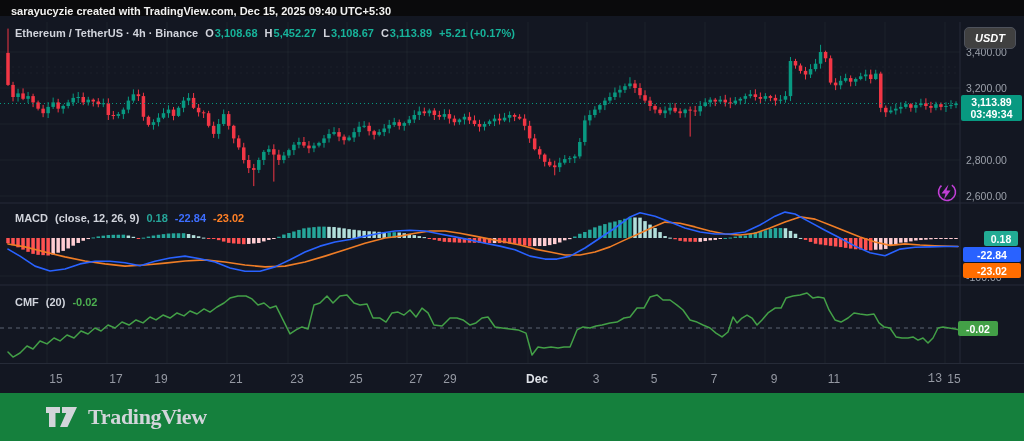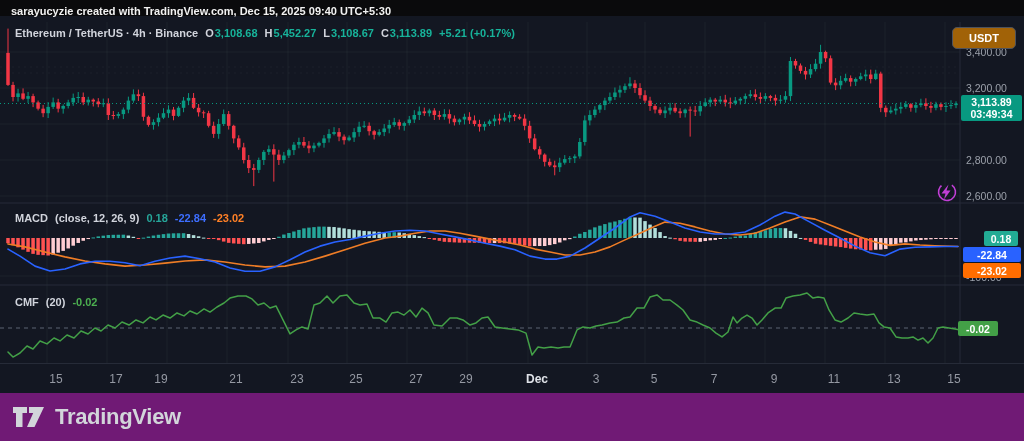--- a/index.html
+++ b/index.html
@@ -20,28 +20,28 @@
   .v-sig{color:#ff8026;}
   .axis-label{position:absolute;left:966px;transform:translateY(-50%);font-size:10.5px;
               color:#9ba0aa;z-index:2;}
   .badge{position:absolute;color:#fff;font-size:10.5px;font-weight:bold;border-radius:2px;
          display:flex;align-items:center;justify-content:center;z-index:5;}
   #b-price{left:961px;top:95px;width:61px;height:26px;background:#089981;flex-direction:column;line-height:12px;}
   #b-hist{left:984px;top:231px;width:34px;height:15px;background:#22ab94;}
   #b-macd{left:963px;top:247px;width:58px;height:15px;background:#2962ff;}
   #b-sig{left:963px;top:263px;width:58px;height:15px;background:#ff6d00;}
   #b-cmf{left:958px;top:321px;width:40px;height:15px;background:#43a047;}
-  .usdt{position:absolute;top:27px;right:8px;height:20px;padding:0 16px;background:#a16207;
+  .usdt{position:absolute;top:27px;right:8px;height:20px;padding:0 10px;background:#404040;
         border:1px solid #4e525c;border-radius:5px;color:#fff;font-size:11px;font-weight:bold;
-        line-height:20px;z-index:6;cursor:pointer;}
+        line-height:20px;z-index:6;cursor:pointer;font-style:italic;}
   .taxis{position:absolute;top:363px;left:0;width:100%;height:30px;border-top:1px solid #262b38;z-index:3;}
   .tick{position:absolute;top:8px;transform:translateX(-50%);font-size:12px;color:#9599a3;margin-left:9px;}
   .tick.major{color:#dfe2e8;font-weight:bold;}
-  .footer{position:absolute;bottom:0;left:0;width:100%;height:48px;background:#701a75;display:flex;
-          align-items:center;padding-left:12px;box-sizing:border-box;gap:9px;z-index:6;}
+  .footer{position:absolute;bottom:0;left:0;width:100%;height:48px;background:#15803d;display:flex;
+          align-items:center;padding-left:45px;box-sizing:border-box;gap:9px;z-index:6;font-family:Liberation Serif, serif;}
   .brand{font-size:22px;font-weight:bold;color:#d2d5da;letter-spacing:-0.3px;}
 </style>
 </head>
 <body>
 
 <div class="shot">
 
   <div class="hdr">
     <span>sarayucyzie created with TradingView.com, Dec 15, 2025 09:40 UTC+5:30</span>
   </div>
@@ -709,28 +709,28 @@
   <div class="usdt">USDT</div>
 
   <div class="taxis">
       <span class="tick" style="left: 47px;">15</span>
       <span class="tick" style="left: 107px;">17</span>
       <span class="tick" style="left: 152px;">19</span>
       <span class="tick" style="left: 227px;">21</span>
       <span class="tick" style="left: 288px;">23</span>
       <span class="tick" style="left: 347px;">25</span>
       <span class="tick" style="left: 407px;">27</span>
-      <span class="tick" style="left: 457px; text-align: right;">29</span>
+      <span class="tick" style="left: 441px; text-align: right;">29</span>
       <span class="tick major" style="left: 528px;">Dec</span>
       <span class="tick" style="left: 587px;">3</span>
       <span class="tick" style="left: 645px;">5</span>
       <span class="tick" style="left: 705px;">7</span>
       <span class="tick" style="left: 765px;">9</span>
       <span class="tick" style="left: 825px;">11</span>
-      <span class="tick" style="left: 885px;">13</span>
+      <span class="tick" style="left: 926px; font-family: Liberation Mono, monospace;">13</span>
       <span class="tick" style="left: 945px;">15</span>
     </div>
 
   <div class="footer">
     <svg width="34" height="26" viewBox="0 0 34 26">
       <path d="M1 3 h14 v6 h-4.5 v14 h-6.5 V9 H1 z" fill="#d2d5da"></path>
       <path d="M17 3 h15 l-9.5 20 h-7.5 l6.2 -14 h-4.2 z" fill="#d2d5da"></path>
     </svg>
     <span class="brand">TradingView</span>
   </div>

